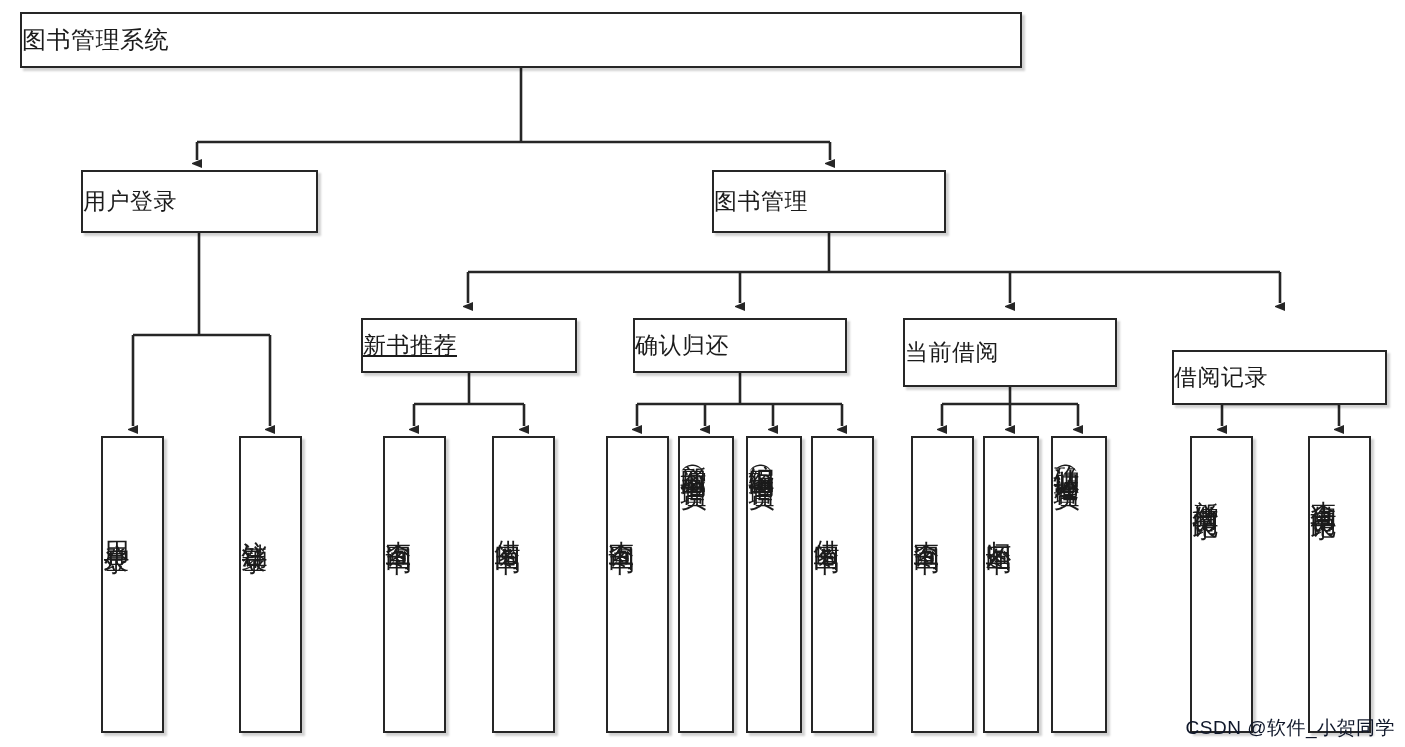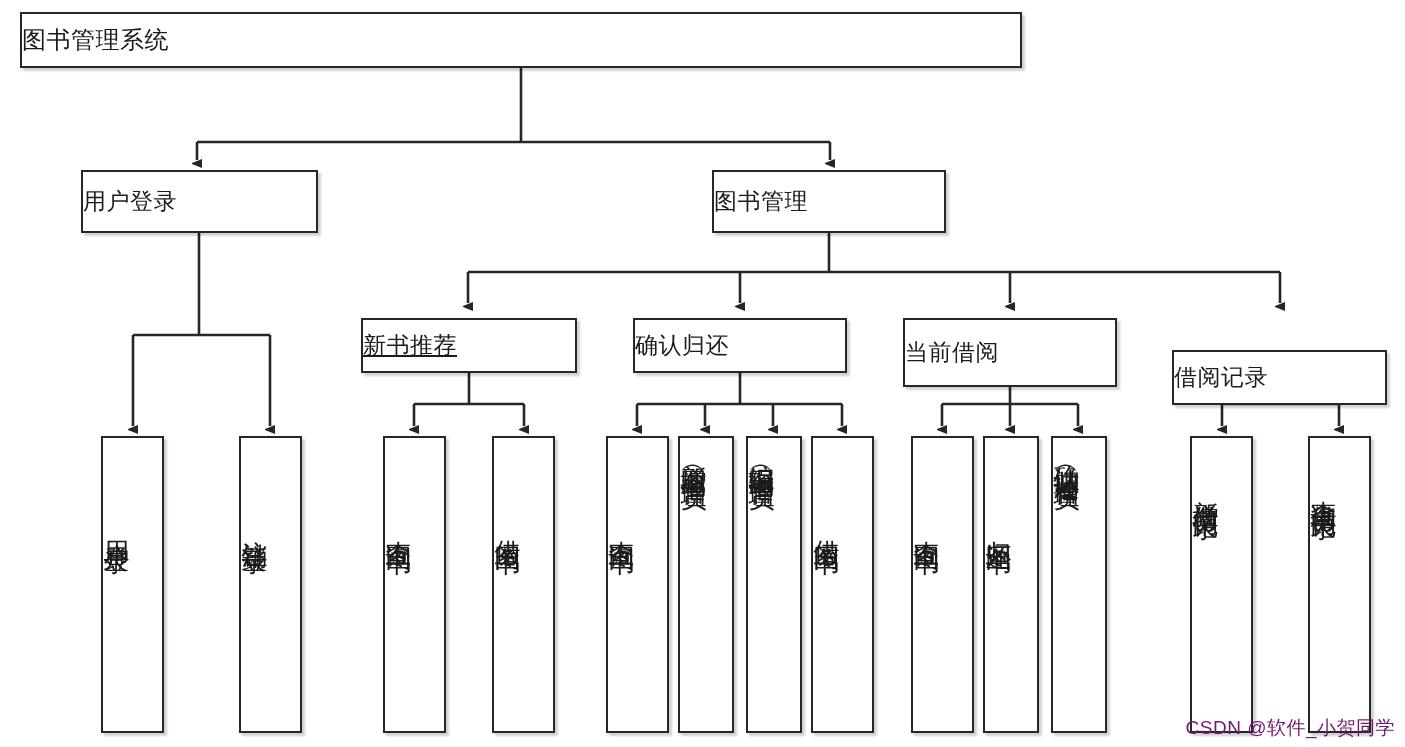--- a/index.html
+++ b/index.html
@@ -61,21 +61,21 @@
     font-size: 26px;
     line-height: 1.08;
     letter-spacing: 3px;
     white-space: nowrap;
   }
   .watermark {
     position: absolute;
     right: 10px;
     bottom: 6px;
     font-size: 19px;
-    color: #701a75;
+    color: #0f172a;
     letter-spacing: 0.5px;
     white-space: nowrap;
   }
 </style>
 </head>
 <body>
 
 <div id="canvas">
 
   <svg class="connectors" viewBox="0 0 1405 747">

